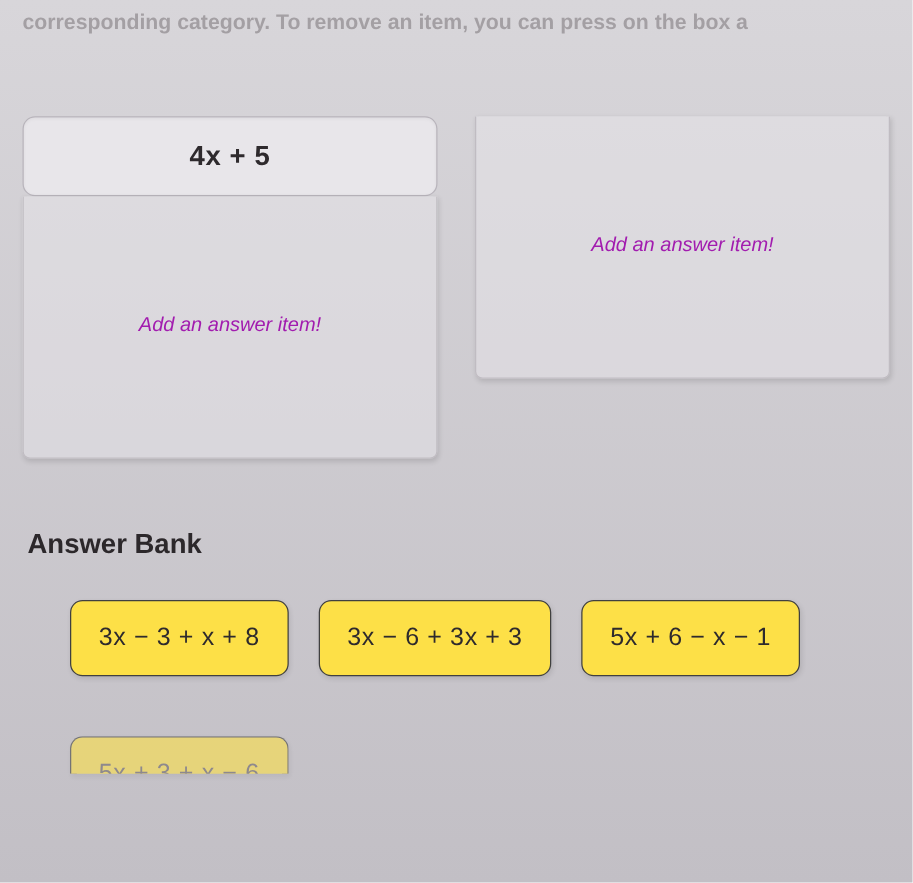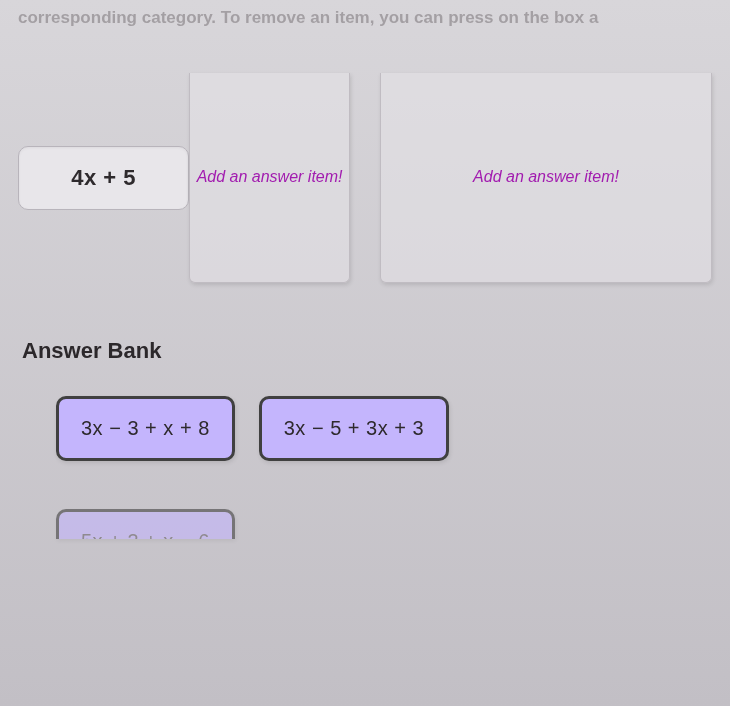--- a/index.html
+++ b/index.html
@@ -14,35 +14,36 @@
       height: 706px;
       overflow: hidden;
       padding: 0 18px;
       color: #3a3638;
     }
     .instructions {
       font-size: 17px;
       font-weight: 700;
       line-height: 1.7;
       color: #5a5458;
-      margin-bottom: 40px;
+      margin-bottom: 60px;
       padding-top: 4px;
     }
     .instructions .line1 {
       opacity: 0.55;
       color: #7a7478;
     }
     .categories-row {
       display: flex;
       gap: 30px;
       margin-bottom: 55px;
     }
     .category {
       flex: 1;
       display: flex;
+      flex-direction: column;
       align-items: center;
     }
     .category-header {
       width: 100%;
       background: #e8e6ea;
       border: 1px solid #b8b4bb;
       border-radius: 10px;
       padding: 18px 10px;
       text-align: center;
       font-size: 22px;
@@ -77,22 +78,22 @@
       margin-left: 4px;
       margin-top: 18px;
     }
     .answer-bank {
       display: flex;
       flex-wrap: wrap;
       gap: 24px;
       padding-left: 38px;
     }
     .answer-item {
-      background: #c4b5fd;
-      border: 3px solid #404040;
+      background: #fde047;
+      border: 1px solid #404040;
       border-radius: 10px;
       padding: 18px 22px;
       font-size: 20px;
       font-weight: 500;
       color: #2e2a2d;
       letter-spacing: 0.5px;
       box-shadow: 1px 2px 4px rgba(0,0,0,0.1);
       cursor: grab;
       white-space: nowrap;
     }
@@ -126,16 +127,17 @@
     <div class="dropzone">
       <span class="dropzone-placeholder">Add an answer item!</span>
     </div>
   </div>
 </div>
 
 <div class="answer-bank-heading">Answer Bank</div>
 
 <div class="answer-bank">
   <div class="answer-item">3x − 3 + x + 8</div>
-  <div class="answer-item">3x − 5 + 3x + 3</div>
+  <div class="answer-item">3x − 6 + 3x + 3</div>
+  <div class="answer-item">5x + 6 − x − 1</div>
   <div style="width:100%; height:0;"></div>
   <div class="answer-item cutoff">5x + 3 + x − 6</div>
 </div>
 
 </body></html>

